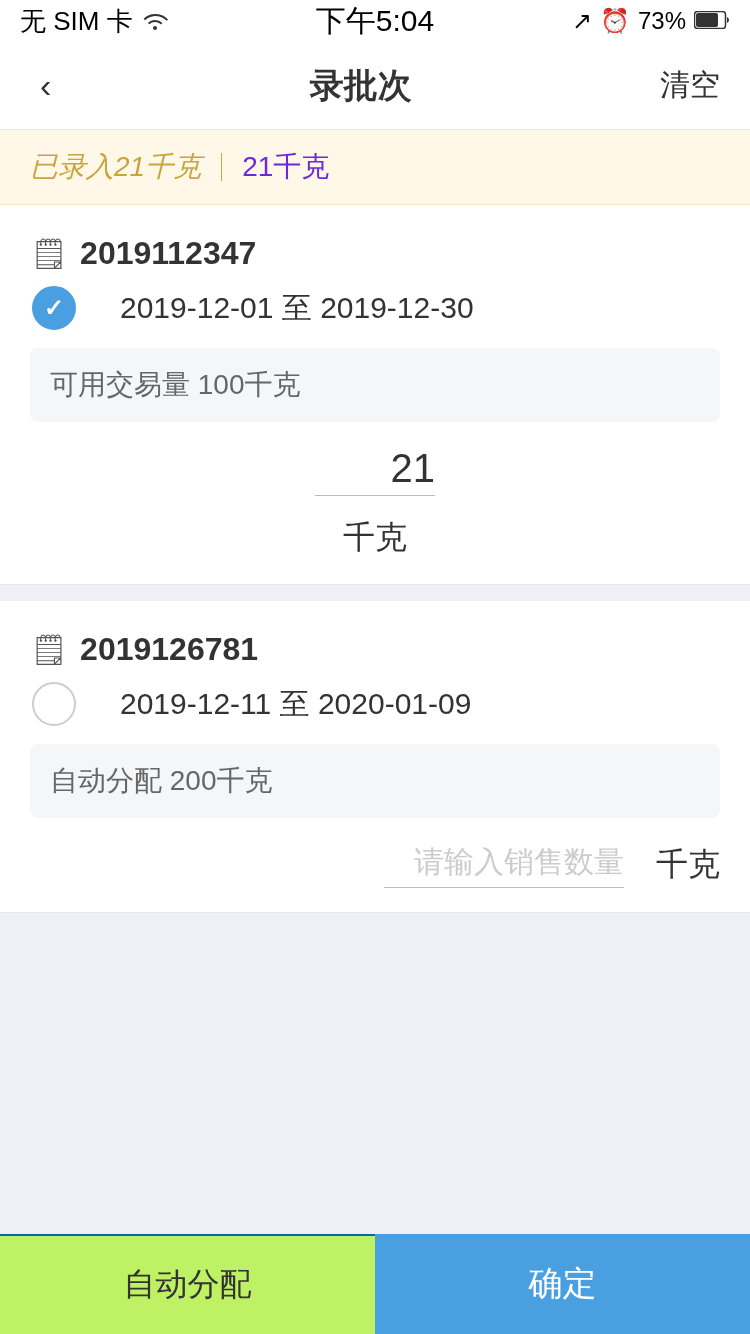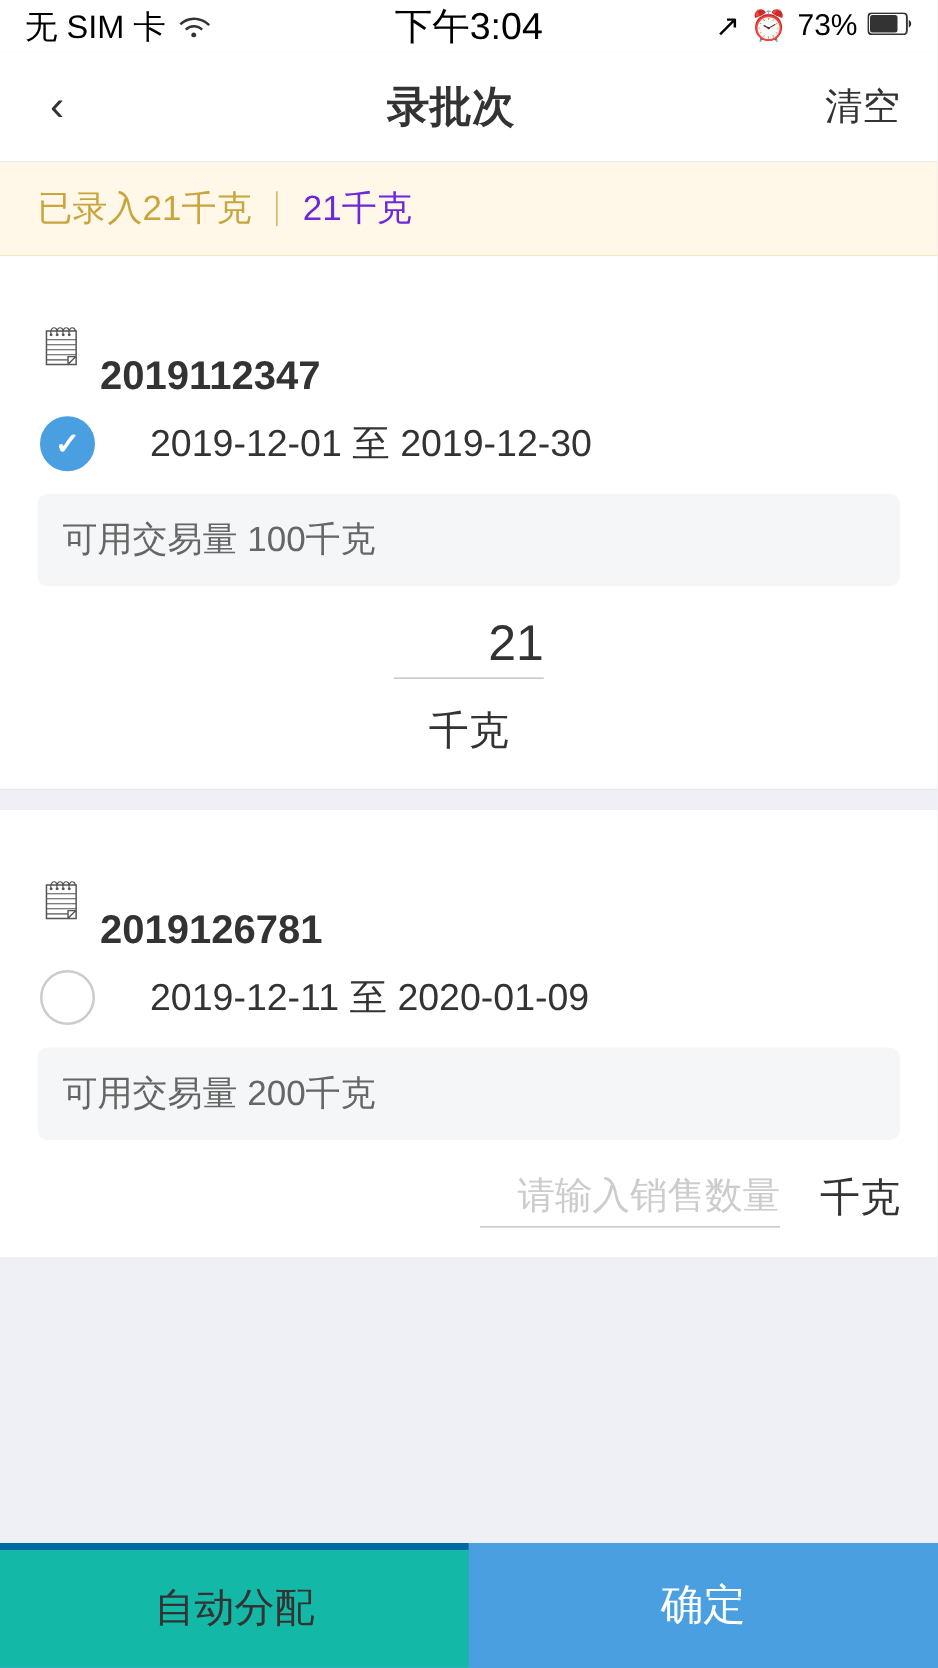--- a/index.html
+++ b/index.html
@@ -77,20 +77,21 @@
       background: #fff8e8;
       padding: 18px 30px;
       display: flex;
       align-items: center;
       gap: 20px;
       border-bottom: 1px solid #f0e6c0;
     }
     .summary-recorded {
       font-size: 28px;
       color: #c8a53e;
+      font-style: italic;
     }
     .summary-divider {
       width: 1px;
       height: 28px;
       background: #c8a53e;
     }
     .summary-total {
       font-size: 28px;
       color: #6d28d9;
     }
@@ -109,21 +110,20 @@
       margin-bottom: 14px;
     }
     .batch-icon {
       font-size: 30px;
       color: #555;
     }
     .batch-id {
       font-size: 32px;
       font-weight: 600;
       color: #333;
-      margin-top: 47px;
     }
     .batch-date-row {
       display: flex;
       align-items: center;
       gap: 20px;
       margin-bottom: 18px;
       padding-left: 2px;
     }
     .checkbox-circle {
       width: 44px;
@@ -237,23 +237,23 @@
     .bottom-bar {
       position: fixed;
       bottom: 0;
       left: 0;
       width: 750px;
       height: 100px;
       display: flex;
     }
     .btn-auto {
       flex: 1;
-      background: #14b8a6;
+      background: #bef264;
       border: none;
-      border-top: 6px solid #0369a1;
+      border-top: 2px solid #0369a1;
       font-size: 32px;
       color: #333;
       cursor: pointer;
       display: flex;
       align-items: center;
       justify-content: center;
     }
     .btn-confirm {
       flex: 1;
       background: #4a9fe0;
@@ -274,21 +274,21 @@
   <div class="status-left">
     <span>无 SIM 卡</span>
     <span>
       <svg width="28" height="22" viewBox="0 0 28 22" fill="none">
         <path d="M14 18c-1.1 0-2 .9-2 2s.9 2 2 2 2-.9 2-2-.9-2-2-2z" fill="#333"></path>
         <path d="M14 12c-2.76 0-5.26 1.12-7.07 2.93l1.41 1.41A8.47 8.47 0 0114 14c2.35 0 4.48.95 6.02 2.49l1.41-1.41A10.44 10.44 0 0014 12z" fill="#333"></path>
         <path d="M14 6C9.52 6 5.5 7.82 2.58 10.73l1.41 1.41A16.42 16.42 0 0114 8c4.56 0 8.68 1.85 11.66 4.84l1.41-1.41A18.4 18.4 0 0014 6z" fill="#333"></path>
       </svg>
     </span>
   </div>
-  <div class="status-center">下午3:04</div>
+  <div class="status-center">下午5:04</div>
   <div class="status-right">
     <span>↗</span>
     <span>⏰</span>
     <span>73%</span>
     <span>
       <svg width="36" height="18" viewBox="0 0 36 18" fill="none">
         <rect x="0.5" y="0.5" width="31" height="17" rx="3" stroke="#333" stroke-width="1.5"></rect>
         <rect x="2" y="2" width="22" height="14" rx="2" fill="#333"></rect>
         <path d="M33 6v6c1.1-.5 2-1.7 2-3s-.9-2.5-2-3z" fill="#333"></path>
       </svg>
@@ -331,21 +331,21 @@
 
 <div class="batch-card-2">
   <div class="batch-header">
     <span class="batch-icon">🗒</span>
     <span class="batch-id">2019126781</span>
   </div>
   <div class="batch-date-row">
     <div class="checkbox-circle"></div>
     <span class="batch-date">2019-12-11 至 2020-01-09</span>
   </div>
-  <div class="batch-available">可用交易量 200千克</div>
+  <div class="batch-available">自动分配 200千克</div>
 </div>
 
 <div class="input-row">
   <div class="input-underline">
     <span class="input-placeholder">请输入销售数量</span>
   </div>
   <span class="input-unit">千克</span>
 </div>
 
 <div class="empty-area" style="height: 400px;"></div>

